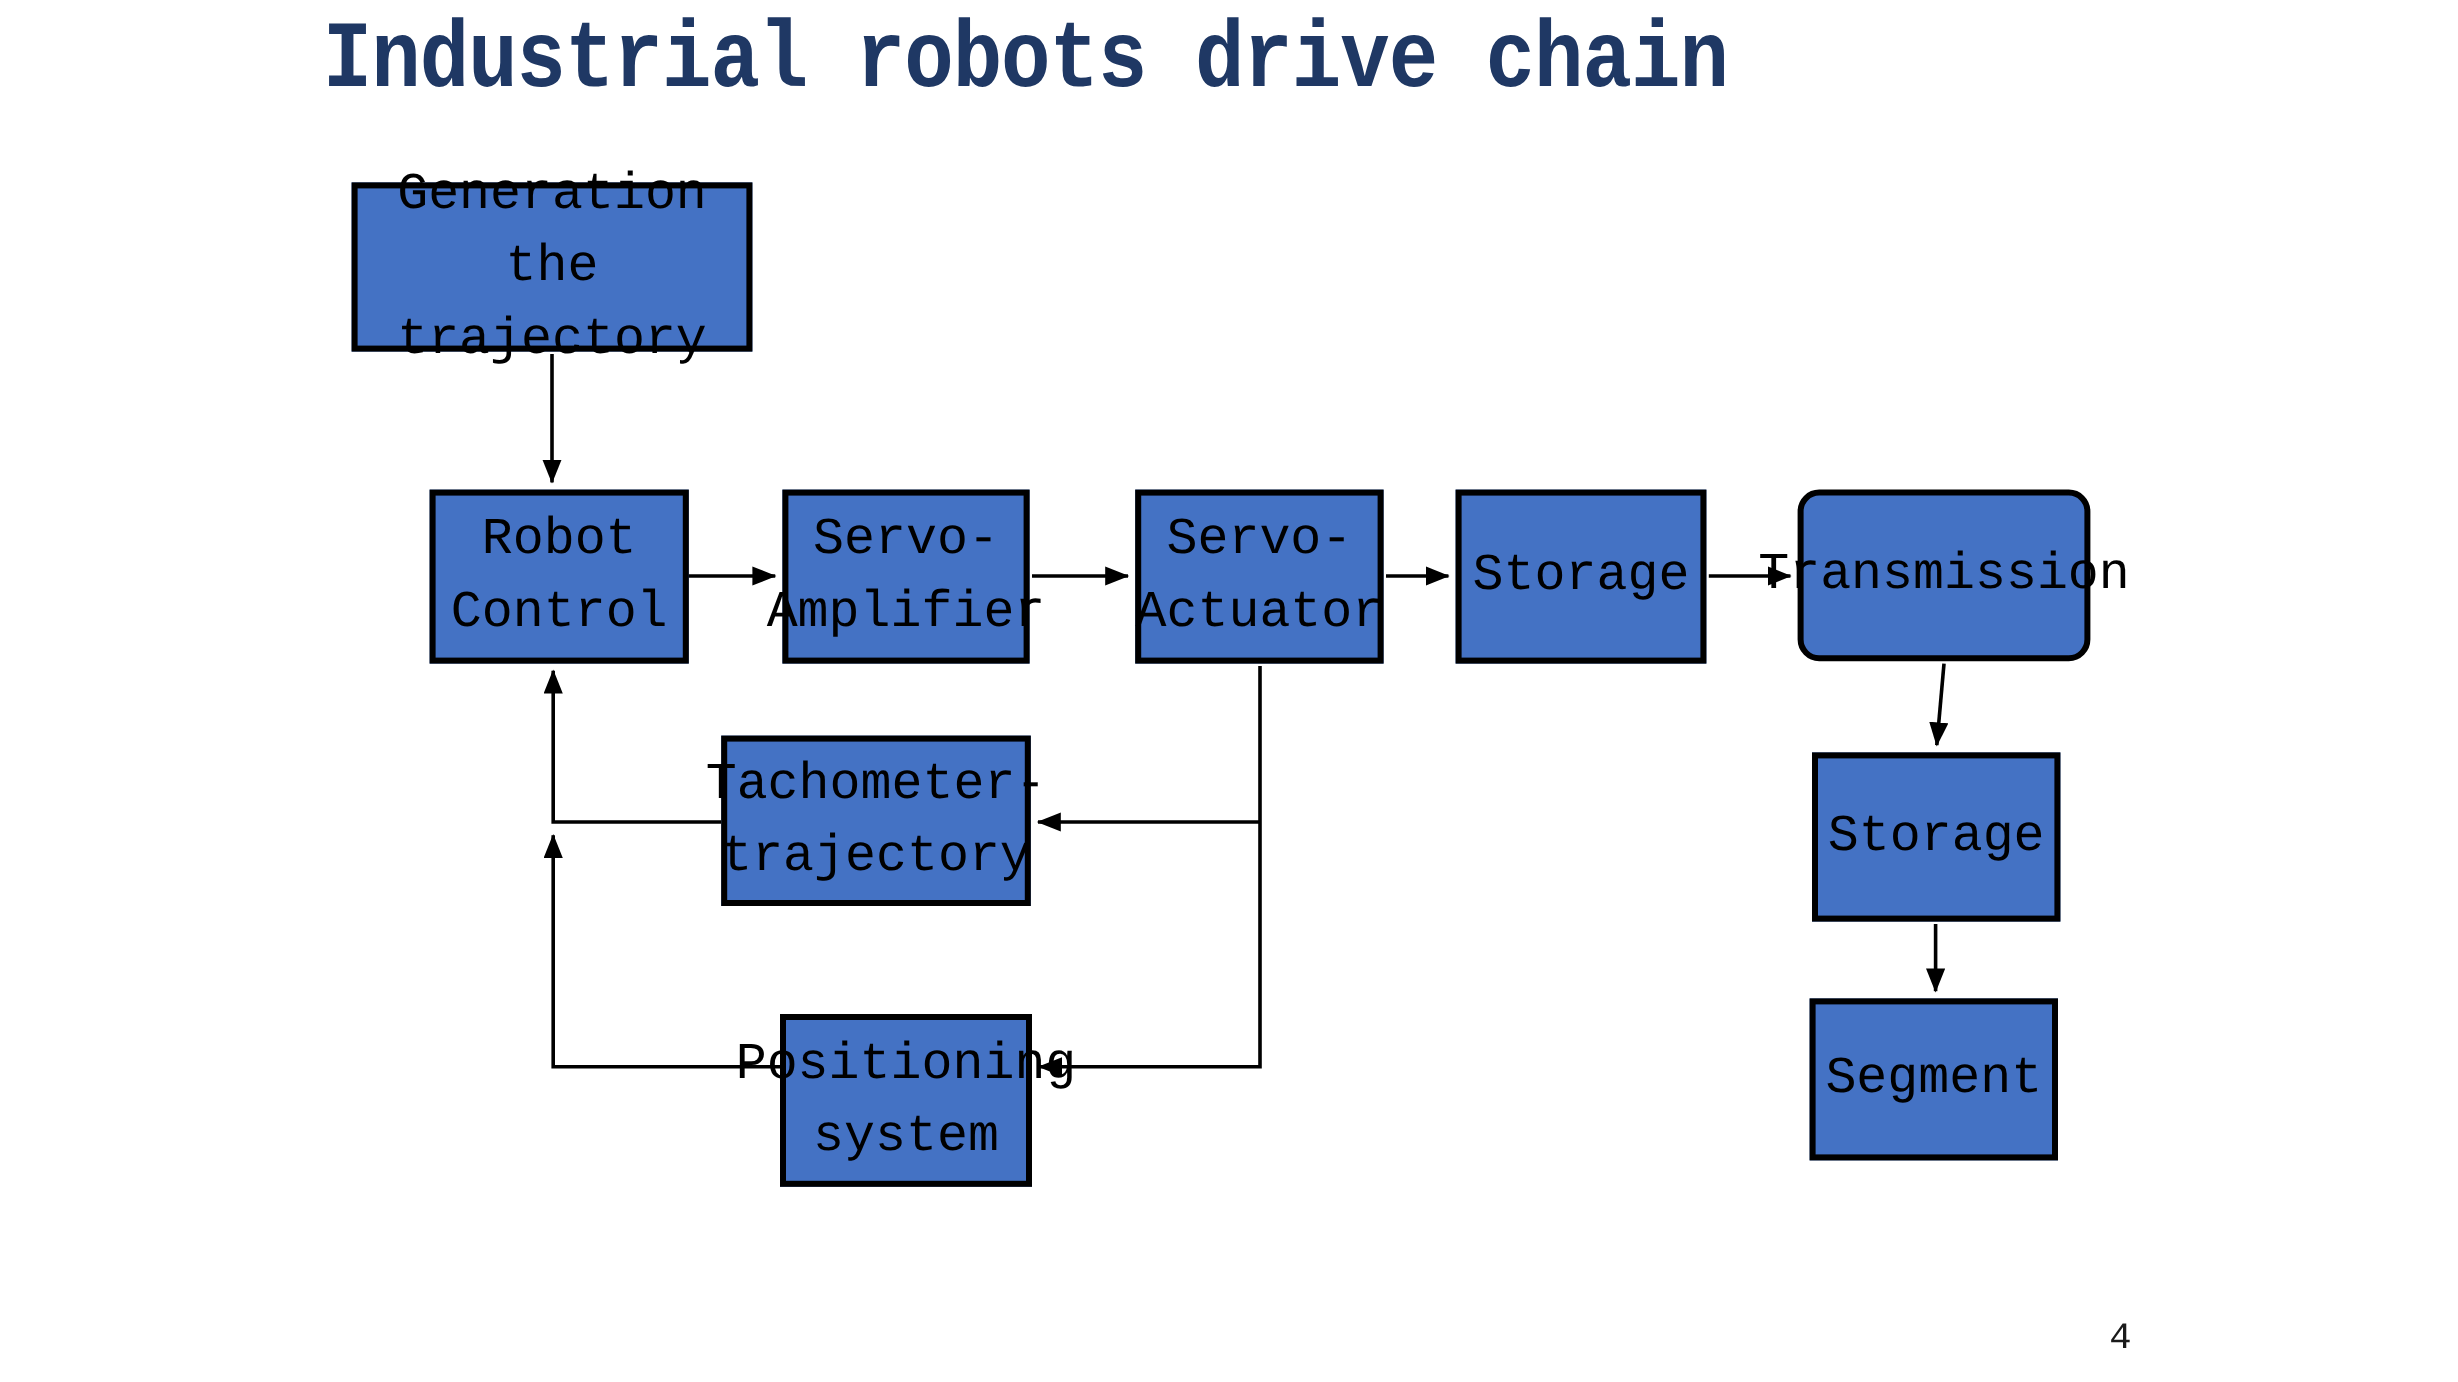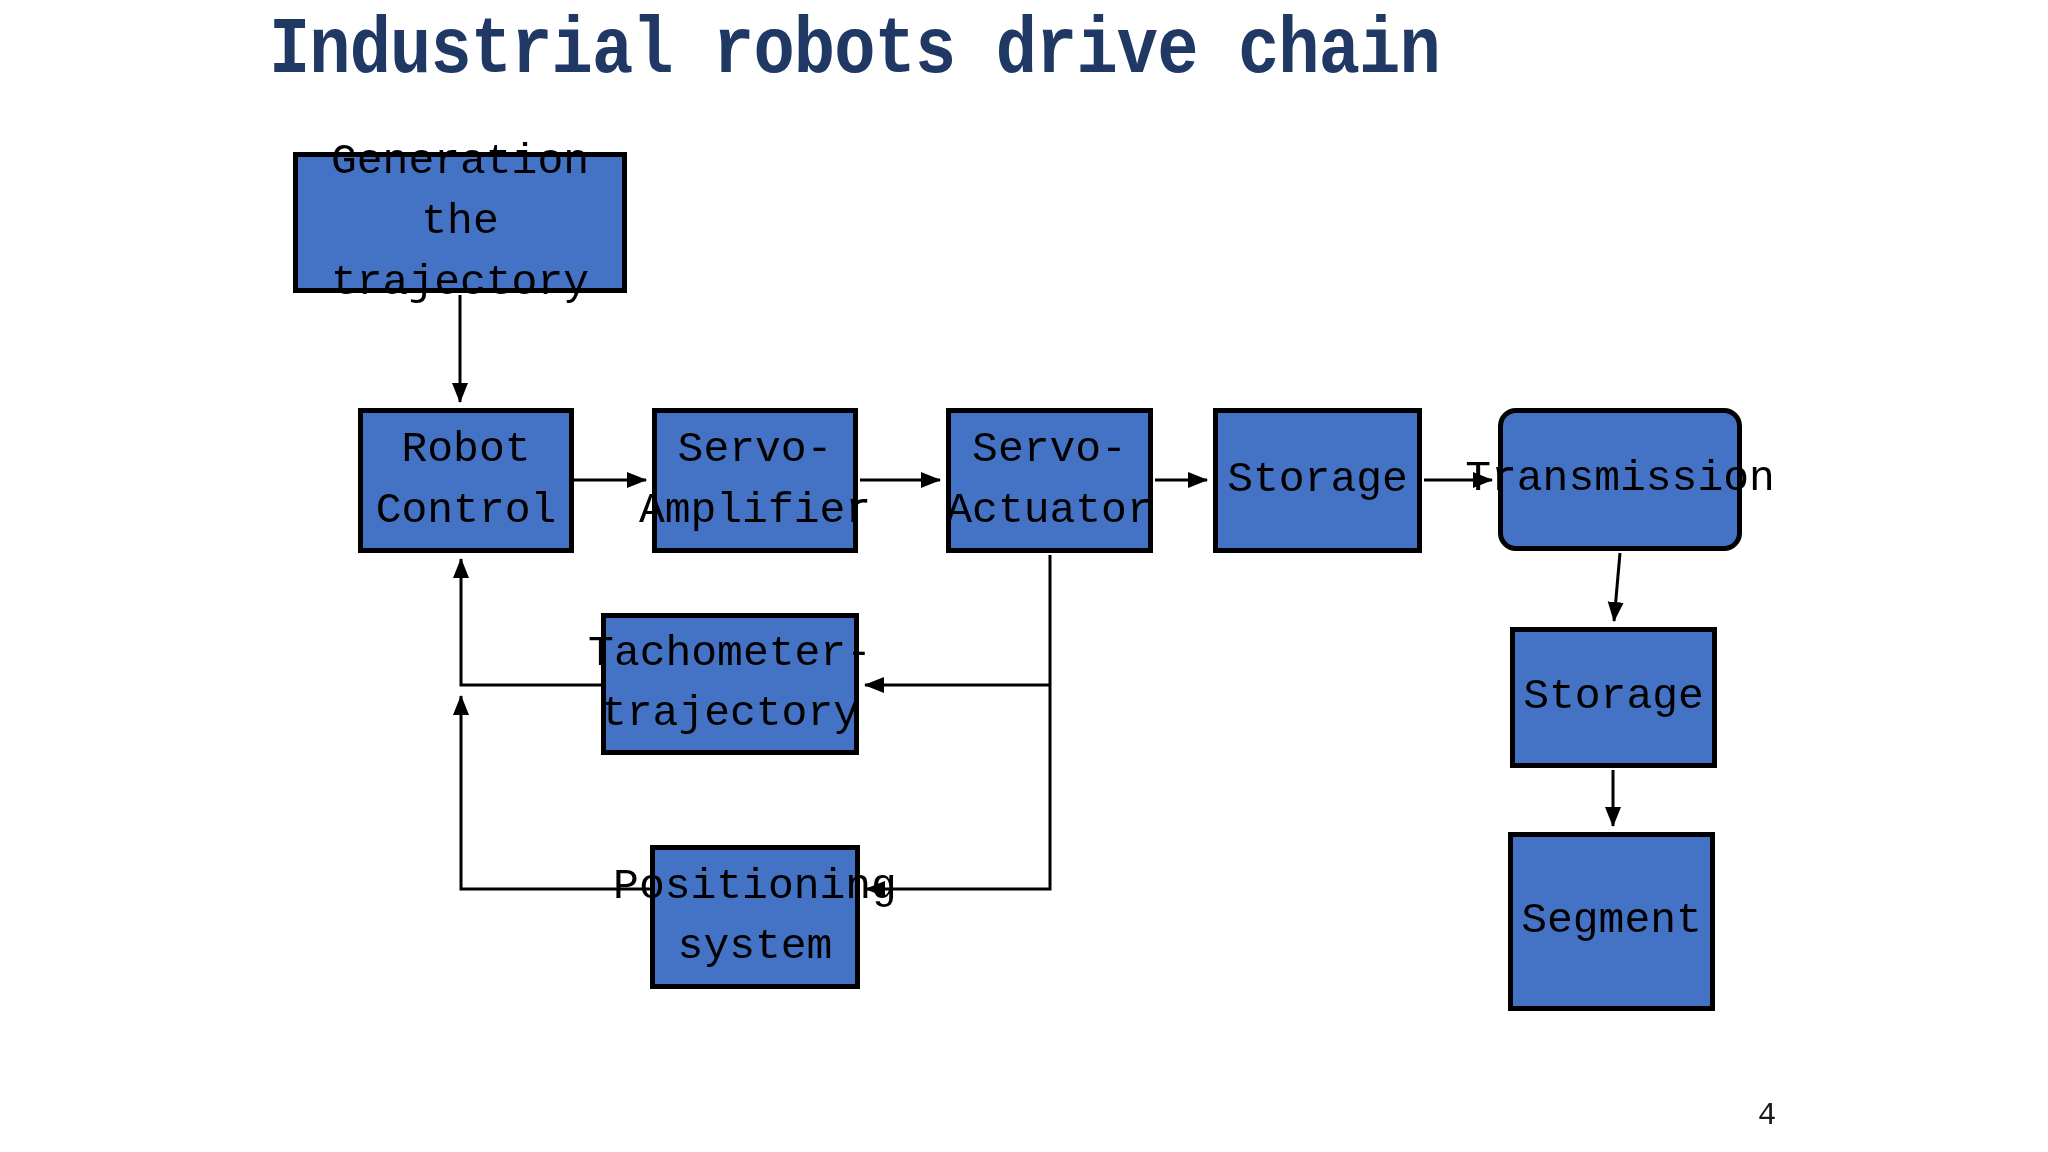--- a/index.html
+++ b/index.html
@@ -43,21 +43,21 @@
     line-height:1.4;
   }
   .node .lbl{white-space:pre-line;}
   .n-generation     {left:293px; top:152px; width:334px; height:141px;}
   .n-robot-control  {left:358px; top:408px; width:216px; height:145px;}
   .n-servo-amplifier{left:652px; top:408px; width:206px; height:145px;}
   .n-servo-actuator {left:946px; top:408px; width:207px; height:145px;}
   .n-coupling       {left:1213px;top:408px; width:209px; height:145px;}
   .n-transmission   {left:1498px;top:408px; width:244px; height:143px;border-radius:18px;}
   .n-storage        {left:1510px;top:627px; width:207px; height:141px;}
-  .n-segment        {left:1508px;top:832px; width:207px; height:179px;}
+  .n-segment        {left:1508px;top:832px; width:207px; height:135px;}
   .n-tachometer     {left:601px; top:613px; width:258px; height:142px;}
   .n-positioning    {left:650px; top:818px; width:210px; height:144px;margin-top:27px;}
   .page-number{
     position:absolute;
     left:1745px;top:1098px;width:44px;
     text-align:center;
     font-size:31px;color:#1a1a1a;
   }
 </style>
 </head>

